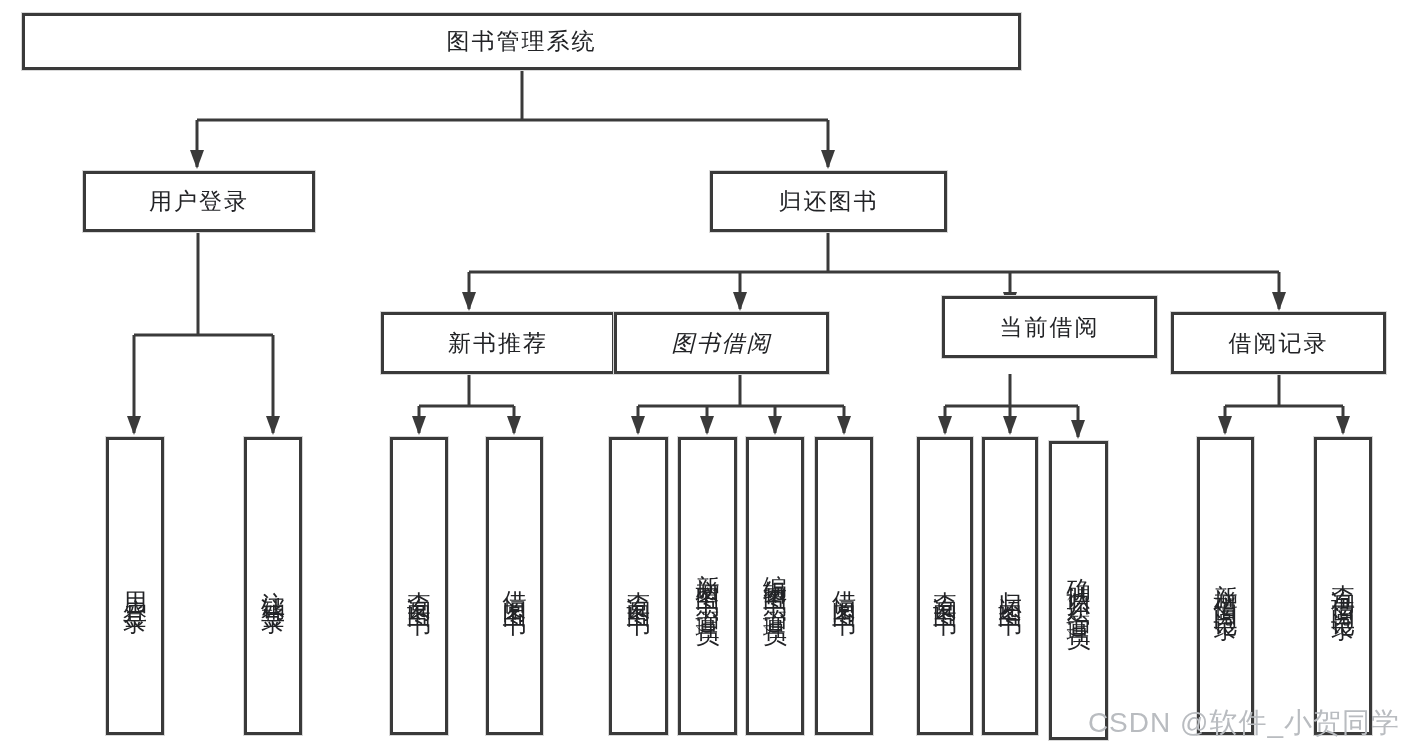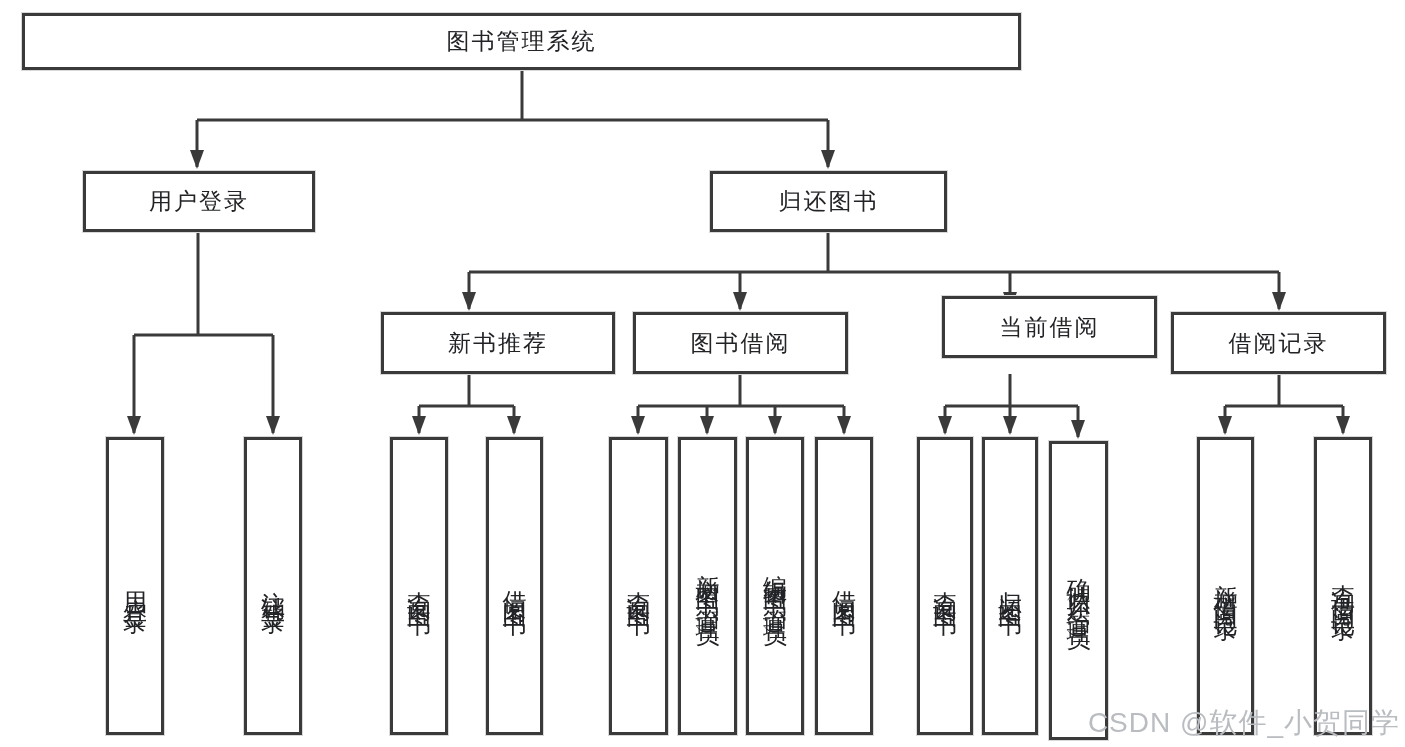--- a/index.html
+++ b/index.html
@@ -119,21 +119,21 @@
   <div class="node hnode" style="left:83px; top:171px; width:232px; height:61px;">
     <span class="lbl">用户登录</span>
   </div>
   <div class="node hnode" style="left:710px; top:171px; width:237px; height:61px;">
     <span class="lbl">归还图书</span>
   </div>
 
   <div class="node hnode" style="left:361px; top:312px; width:234px; height:62px;margin-left:20px;">
     <span class="lbl">新书推荐</span>
   </div>
-  <div class="node hnode" style="left:633px; top:312px; width:215px; height:62px;">
+  <div class="node hnode" style="left:614px; top:312px; width:215px; height:62px;font-style:italic;">
     <span class="lbl">图书借阅</span>
   </div>
   <div class="node hnode" style="left:902px; top:296px; width:215px; height:62px;margin-left:40px;">
     <span class="lbl">当前借阅</span>
   </div>
   <div class="node hnode" style="left:1171px; top:312px; width:215px; height:62px;">
     <span class="lbl">借阅记录</span>
   </div>
 
   <div class="node vnode" style="left:106px; top:437px; width:58px; height:298px;">

